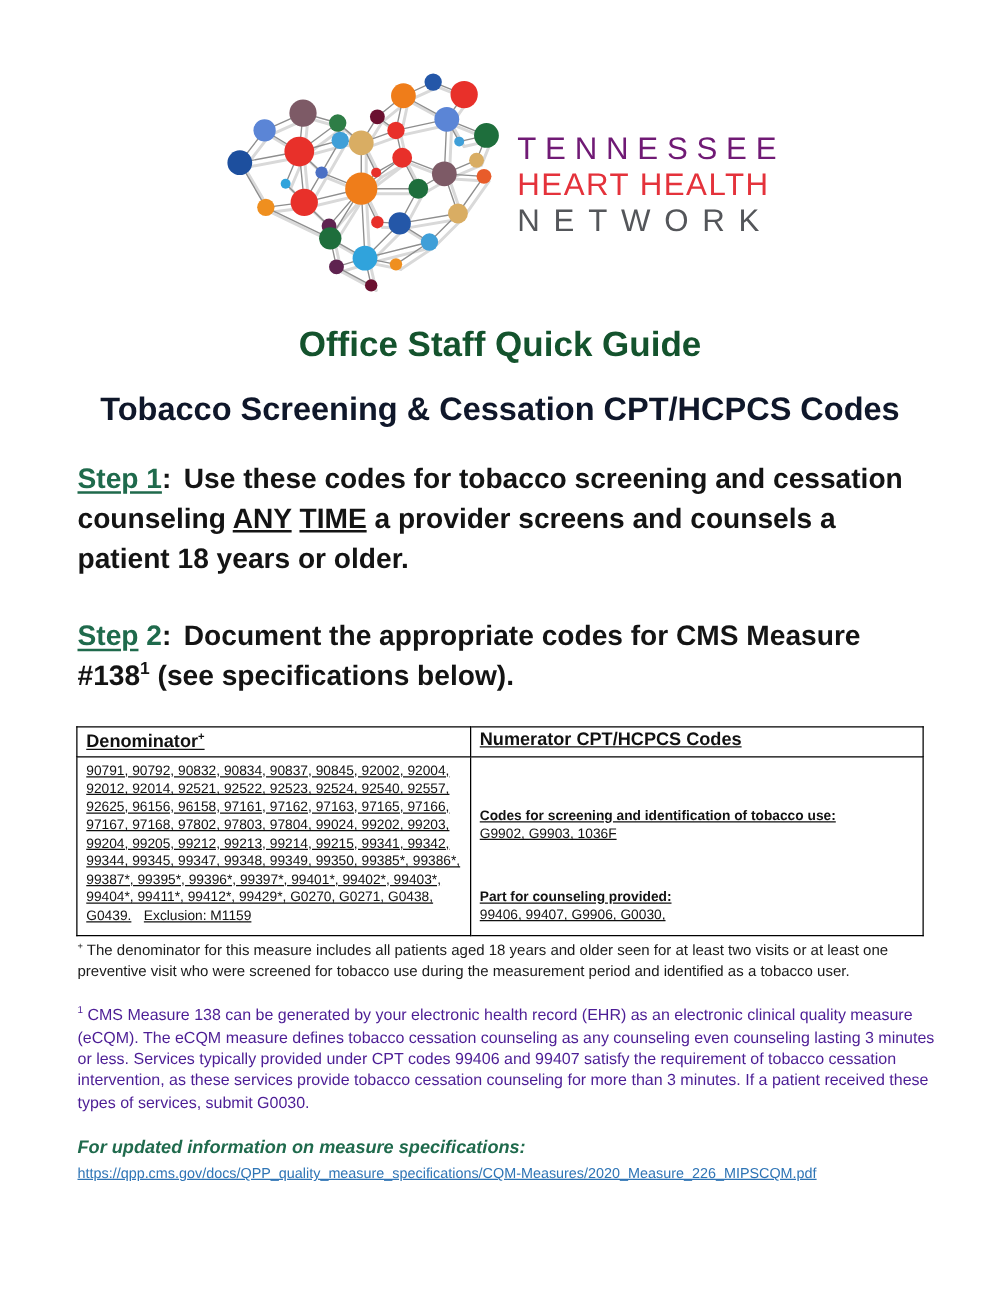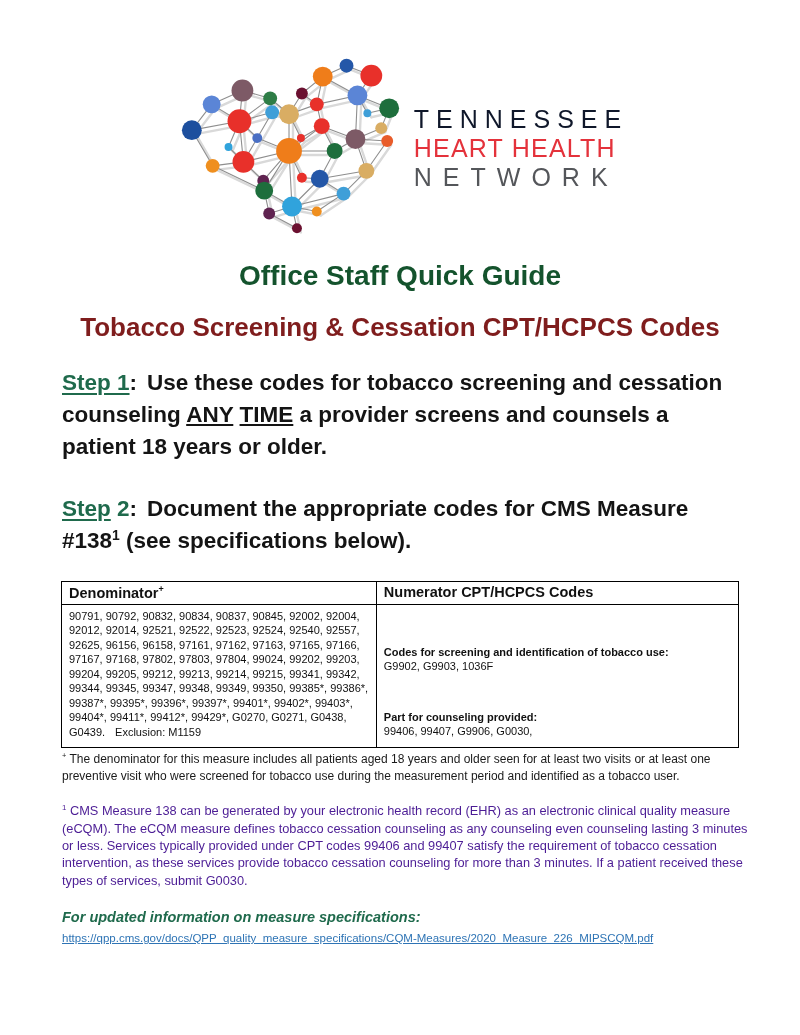--- a/index.html
+++ b/index.html
@@ -4,39 +4,39 @@
 <style>
   html,body { margin:0; padding:0; background:#ffffff; }
   body { width:800px; height:1035px; font-family:"Liberation Sans", sans-serif; color:#111; }
   .page { position:relative; width:800px; height:1035px; background:#fff; overflow:hidden; }
 
   
   .logo-row { display:flex; justify-content:center; align-items:center; padding-top:50px; }
   .heart-svg { width:238px; height:196px; flex:0 0 auto; }
   .wordmark { margin-left:4px; }
   .wm-line { white-space:nowrap; }
-  .wm1 { font-size:25px; letter-spacing:7px;   color:#0f172a; line-height:29px; }
+  .wm1 { font-size:25px; letter-spacing:7px;   color:#701a75; line-height:29px; }
   .wm2 { font-size:25px; letter-spacing:1.2px; color:#e4323b; line-height:29px; }
   .wm3 { font-size:25px; letter-spacing:11px;  color:#54565a; line-height:29px; }
 
   
   .title    { text-align:center; color:#14532d; font-size:28px; font-weight:bold; margin:14px 0 0; }
-  .subtitle { text-align:center; color:#7f1d1d; font-size:26px; font-weight:bold; margin:20px 0 0; }
+  .subtitle { text-align:center; color:#0f172a; font-size:26px; font-weight:bold; margin:20px 0 0; }
 
   
   .step { margin:24px 56px 0 62px; font-size:22.5px; font-weight:bold; line-height:1.42; color:#141414; }
   .step2 { margin-top:30px; }
   .step-label { color:#1f6a4c; text-decoration:underline; text-decoration-thickness:2px; text-underline-offset:3px; }
   .step-label-num { color:#1f6a4c; }
   .colon { margin-right:10px; }
   .uword { text-decoration:underline; text-decoration-thickness:2px; text-underline-offset:2px; }
   sup { font-size:0.62em; }
 
   
-  .codes-table { width:678px; margin:24px auto 0; border-collapse:collapse; table-layout:fixed; }
+  .codes-table { width:678px; margin:24px auto 0; border-collapse:collapse; table-layout:fixed;text-decoration:underline; }
   .codes-table th, .codes-table td { border:1.7px solid #000; vertical-align:top; text-align:left; }
   .codes-table th { font-size:14.5px; padding:2px 7px 3px; font-weight:bold; }
   .codes-table td { font-size:11px; line-height:1.32; padding:4px 7px 8px; }
   .col-denom { width:46.5%; }
   .col-numer { width:53.5%; }
   .cell-bold { font-weight:bold;margin-top:36px; }
   .excl { margin-left:10px; }
 
   
   .footnotes { margin:3px 52px 0 62px; font-size:12px; line-height:1.42; color:#1a1a1a; }

